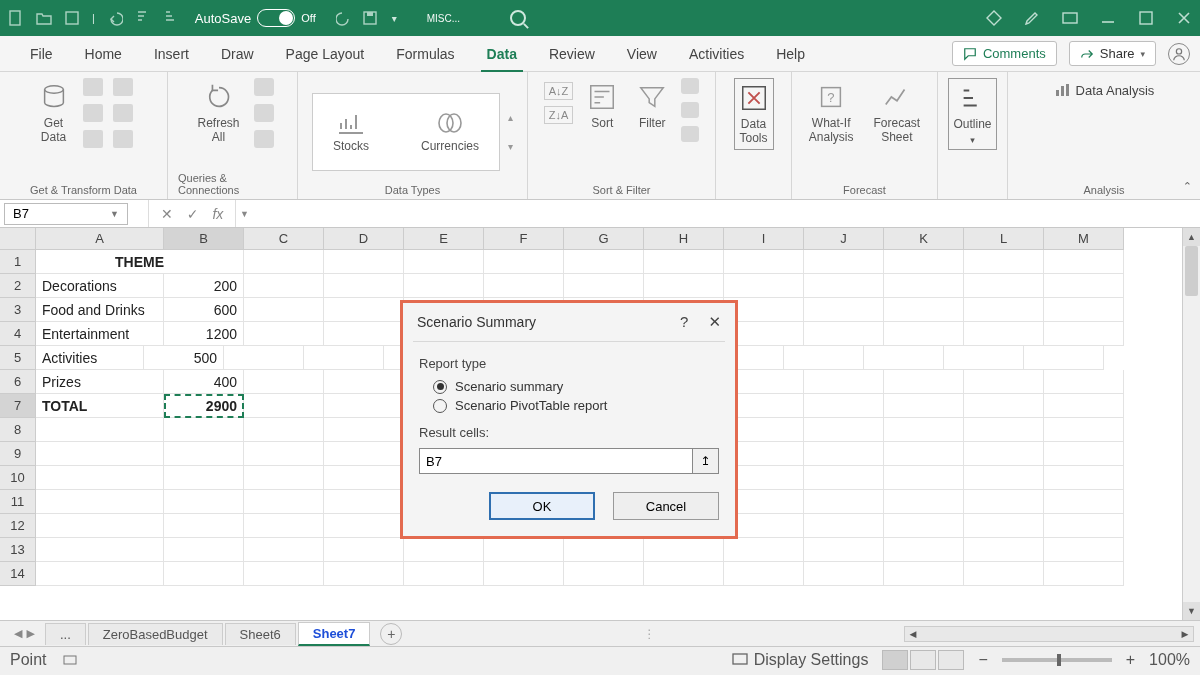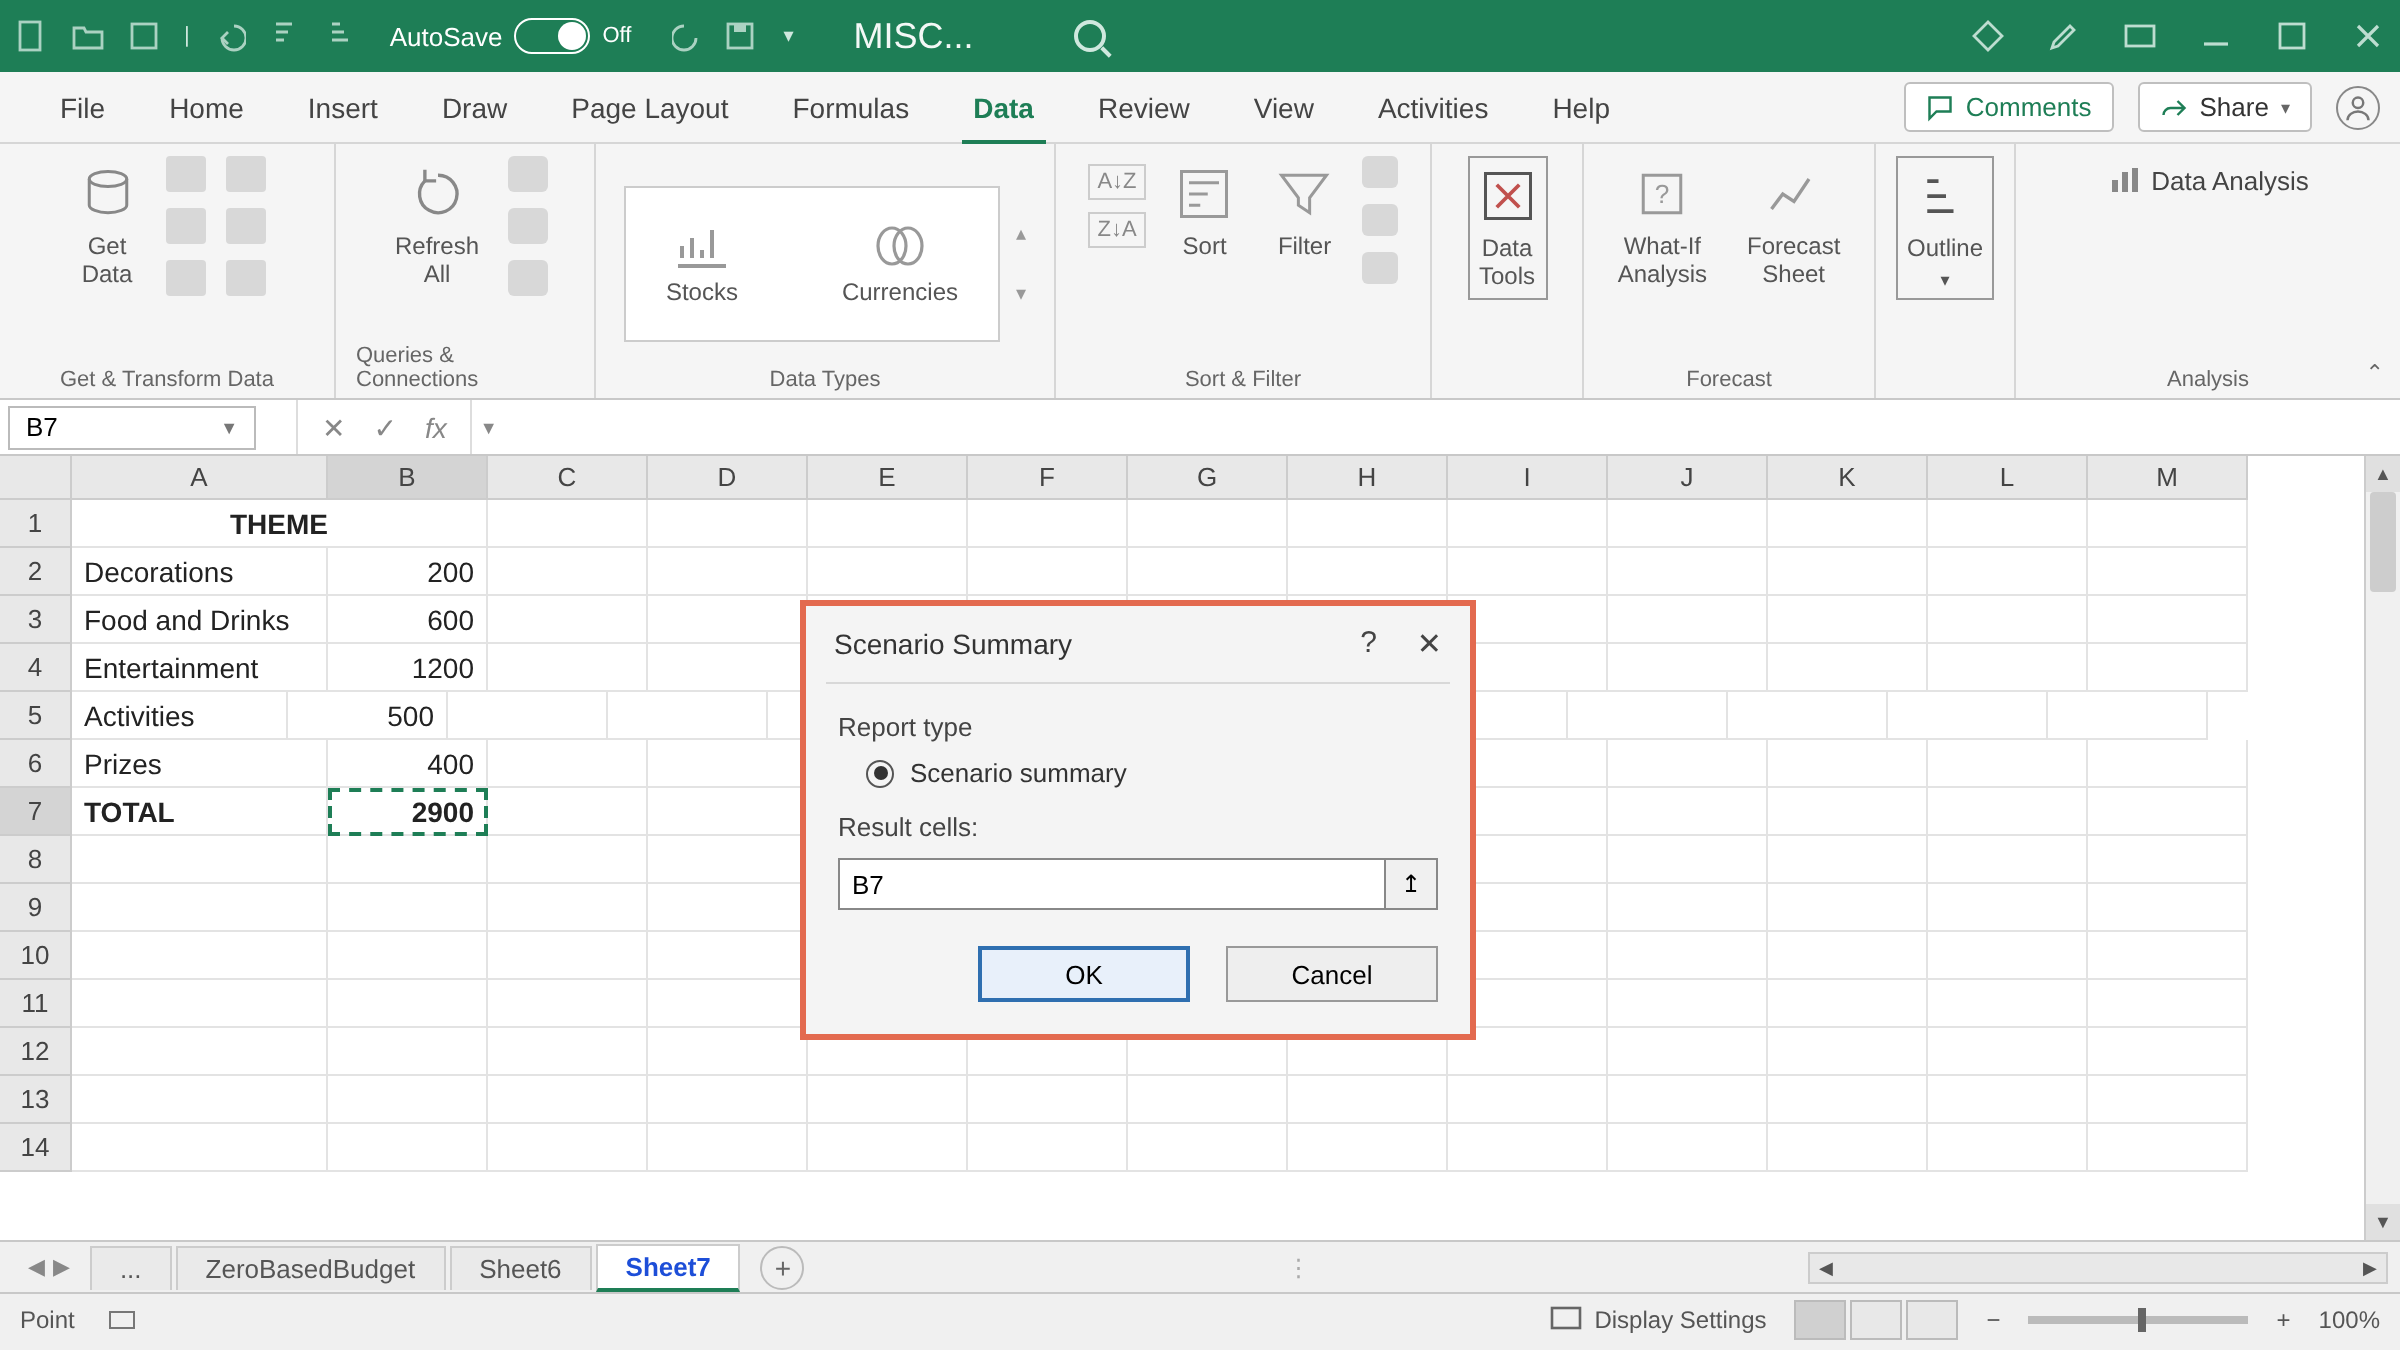--- a/index.html
+++ b/index.html
@@ -5,21 +5,21 @@
 * { box-sizing: border-box; margin: 0; padding: 0; font-family: "Segoe UI", Arial, sans-serif; }
 body { width: 1200px; height: 675px; background: #f0f0f0; overflow: hidden; position: relative; }
 
 
 .titlebar { height: 36px; background: #1e7e56; display: flex; align-items: center; color: #fff; padding: 0 8px; gap: 10px; }
 .titlebar .qat { display: flex; gap: 12px; align-items: center; }
 .titlebar .qat-icon { width: 16px; height: 16px; opacity: 0.8; }
 .autosave { display: flex; align-items: center; gap: 6px; font-size: 13px; margin-left: 6px; }
 .autosave .toggle { width: 38px; height: 18px; border: 1px solid #fff; border-radius: 10px; position: relative; }
 .autosave .toggle::after { content:""; position:absolute; right:1px; top:1px; width:14px; height:14px; background:#fff; border-radius:50%; }
-.titlebar .title { margin-left: 20px; font-size: 18px; opacity: 0.95; }
+.titlebar .title { margin-left: 20px; font-size: 10px; opacity: 0.95; }
 .titlebar .search { margin-left: 40px; width: 16px; height: 16px; border: 2px solid #cfe8de; border-radius: 50%; position: relative; }
 .titlebar .search::after { content:""; position:absolute; width:6px; height:2px; background:#cfe8de; transform:rotate(45deg); bottom:-3px; right:-5px; }
 .titlebar .right { margin-left: auto; display: flex; gap: 22px; align-items: center; }
 .win-btn { width: 16px; height: 16px; opacity: 0.9; }
 
 
 .tabs { height: 36px; background: #f5f5f5; display: flex; align-items: center; padding-left: 14px; gap: 0; border-bottom: 1px solid #d6d6d6; }
 .tab { padding: 0 16px; font-size: 14px; color: #444; height: 36px; display: flex; align-items: center; cursor: pointer; }
 .tab.active { color: #1e7e56; font-weight: 600; position: relative; }
 .tab.active::after { content:""; position:absolute; left:10px; right:10px; bottom:-1px; height:3px; background:#1e7e56; }
@@ -76,21 +76,21 @@
 .sheet-nav { display:flex; gap:4px; color:#888; font-size:11px; padding:0 8px;}
 .sheet-tab { padding: 3px 14px; font-size: 13px; background: #eaeaea; border: 1px solid #ccc; border-bottom: none; color: #555; }
 .sheet-tab.active { background: #fff; color: #1d4ed8; font-weight: 600; border-bottom: 2px solid #1e7e56; }
 .new-sheet { width: 22px; height: 22px; border: 1px solid #bbb; border-radius: 50%; margin-left: 8px; display:flex;align-items:center;justify-content:center;font-size:14px;color:#666;}
 .h-scroll { margin-left: auto; width: 290px; height: 16px; background:#e8e8e8; border:1px solid #ccc; display:flex; align-items:center;}
 .h-scroll .arrow { width:16px; text-align:center; font-size:9px; color:#555;}
 .h-scroll .track { flex:1; position:relative;}
 .h-scroll .thumb { position:absolute; left:0; width:40px; top:1px; bottom:1px; background:#cdcdcd;}
 
 
-.status { height: 26px; background: #f0f0f0; border-top: 1px solid #c8c8c8; display: flex; align-items: center; padding: 0 10px; font-size: 12px; color: #555; gap: 16px; }
+.status { height: 26px; background: #f0f0f0; border-top: 1px solid #c8c8c8; display: flex; align-items: center; padding: 0 10px; font-size: 16px; color: #555; gap: 16px; }
 .status .right { margin-left: auto; display: flex; align-items: center; gap: 14px; }
 .view-btns { display:flex; gap:2px;}
 .view-btn { width:26px; height:20px; border:1px solid #bbb; background:#e8e8e8;}
 .view-btn.active { background:#d0d0d0;}
 .zoom-slider { width: 110px; height: 4px; background: #bbb; position: relative; }
 .zoom-slider::after { content:""; position:absolute; left:50%; top:-4px; width:4px; height:12px; background:#666;}
 
 
 .dialog { position: absolute; left: 400px; top: 300px; width: 338px; background: #f4f4f4; border: 3px solid #e36a4f; font-size: 13px; }
 .dialog-title { padding: 10px 14px; display: flex; align-items: center; color: #333; font-size: 14px; }
@@ -684,20 +684,24 @@
       <span>✕</span>
     </div>
   </div>
   <hr>
   <div class="dialog-body">
     <div class="section-label">Report type</div>
     <div class="radio-row">
       <div class="radio checked"></div>
       <span>Scenario summary</span>
     </div>
+    <div class="radio-row">
+      <div class="radio"></div>
+      <span>Scenario PivotTable report</span>
+    </div>
     <div class="section-label" style="margin-top:12px">Result cells:</div>
     <div class="field-row">
       <input value="B7" style="">
       <div class="range-btn">↥</div>
     </div>
     <div class="dialog-buttons">
       <button class="dbtn primary">OK</button>
       <button class="dbtn">Cancel</button>
     </div>
   </div>

